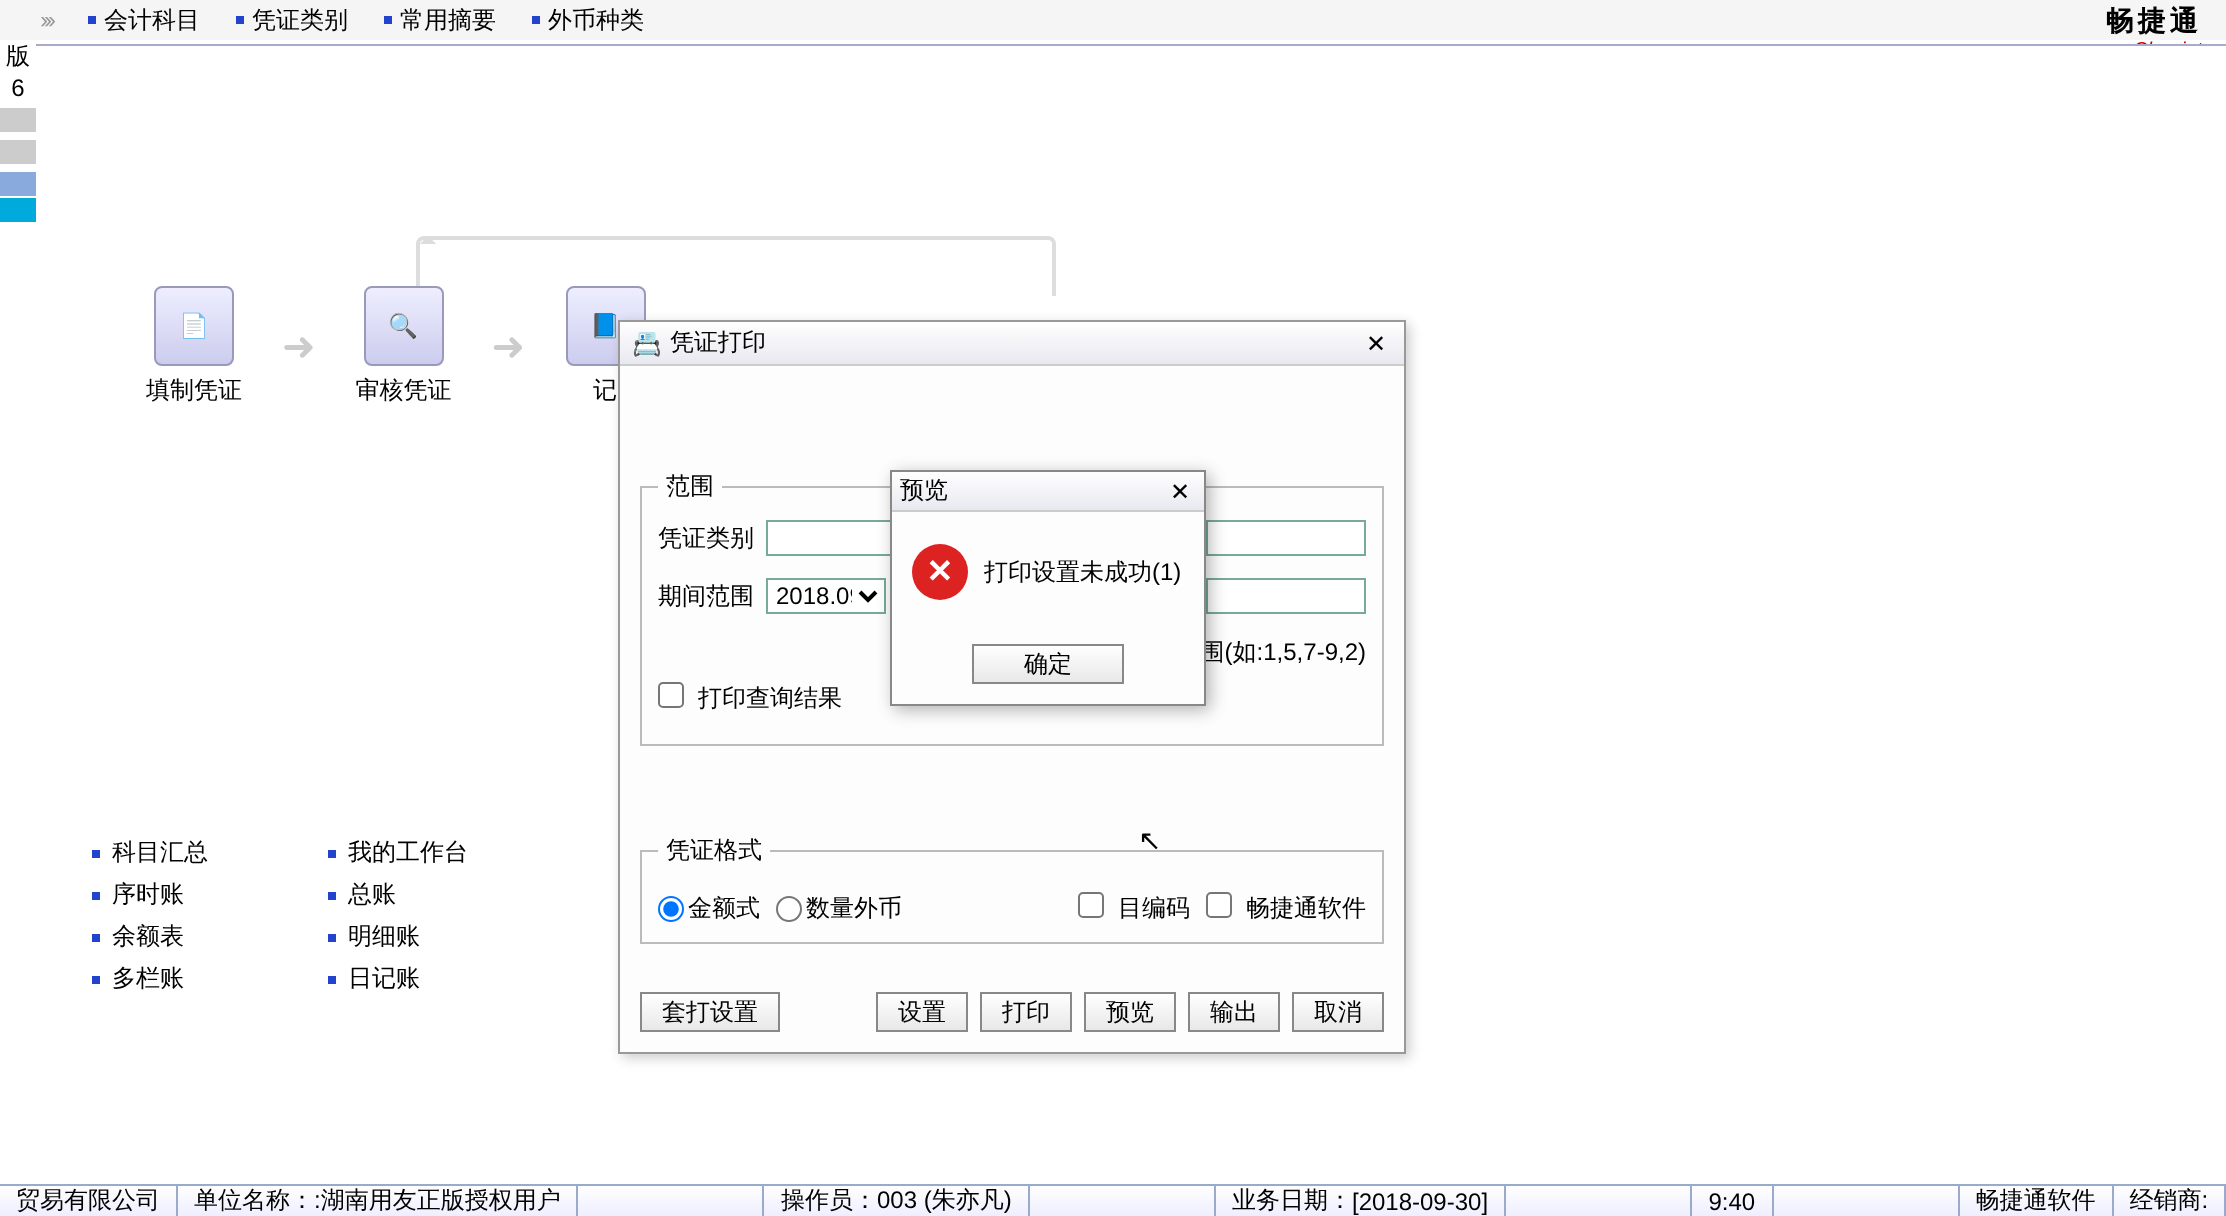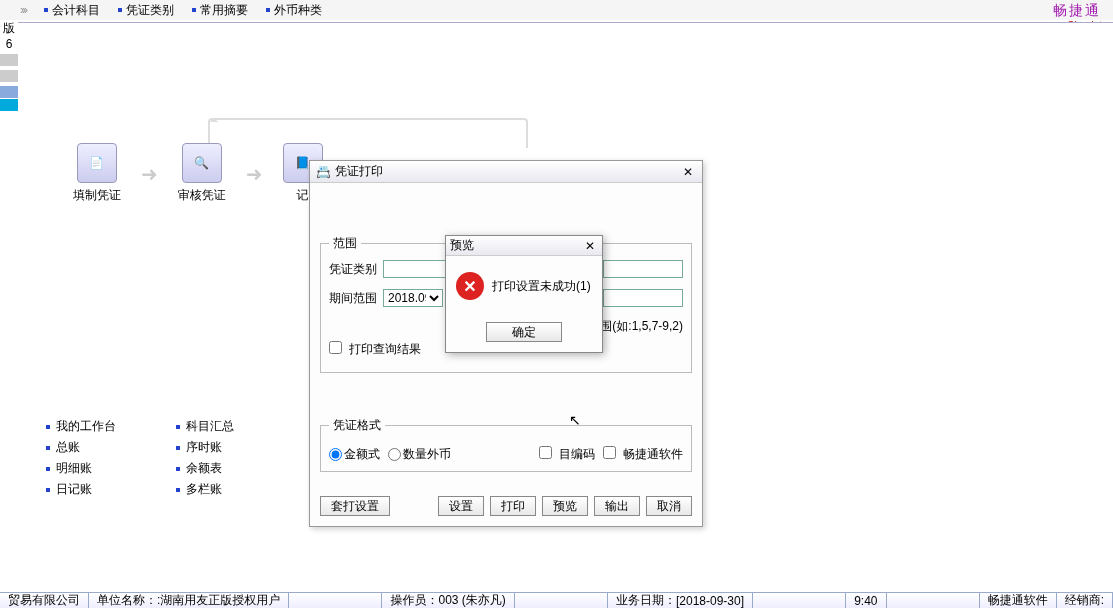--- a/index.html
+++ b/index.html
@@ -4,21 +4,21 @@
 <style>
   * { margin: 0; padding: 0; box-sizing: border-box; font-family: "SimSun", "宋体", sans-serif; font-size: 12px; }
   body { background: #fff; width: 1113px; height: 608px; overflow: hidden; position: relative; }
   
   .topbar { height: 20px; background: #f5f5f5; display: flex; align-items: center; padding-left: 20px; gap: 2px; }
   .topbar .chevrons { color: #999; letter-spacing: -2px; margin-right: 8px; }
   .topbar-item { display: flex; align-items: center; gap: 4px; padding: 0 8px; }
   .bullet { width: 4px; height: 4px; background: #2244cc; display: inline-block; }
   
   .brand { position: absolute; top: 2px; right: 12px; text-align: right; }
-  .brand-cn { color: #a21caf; font-weight: normal; font-size: 14px; letter-spacing: 2px; }
+  .brand-cn { color: #000000; font-weight: bold; font-size: 14px; letter-spacing: 2px; }
   .brand-en { color: #c00; font-style: italic; font-size: 10px; }
   
   .left-strip { position: absolute; left: 0; top: 20px; width: 18px; height: 575px; }
   .left-strip .gray { width: 18px; height: 12px; background: #ccc; margin-bottom: 4px; }
   .left-strip .blue1 { width: 18px; height: 12px; background: #8ad; margin-bottom: 1px; }
   .left-strip .blue2 { width: 18px; height: 12px; background: #0ad; margin-bottom: 1px; }
   
   .content { position: absolute; left: 18px; top: 22px; right: 0; bottom: 13px; background: #fff; border-top: 1px solid #aac; }
   
   .workflow { position: absolute; left: 55px; top: 120px; display: flex; align-items: center; gap: 20px; }
@@ -129,51 +129,51 @@
     <div class="wf-node">
       <div class="wf-icon">📘</div>
       <div>记</div>
     </div>
   </div>
 
   <div class="nav-section">
     <div class="nav-col">
       <div class="nav-item">
           <span class="bullet"></span>
+          <span>科目汇总</span>
+        </div>
+      <div class="nav-item">
+          <span class="bullet"></span>
+          <span>序时账</span>
+        </div>
+      <div class="nav-item">
+          <span class="bullet"></span>
+          <span>余额表</span>
+        </div>
+      <div class="nav-item">
+          <span class="bullet"></span>
+          <span>多栏账</span>
+        </div>
+    </div>
+    <div class="nav-col">
+      <div class="nav-item">
+          <span class="bullet"></span>
           <span>我的工作台</span>
         </div>
       <div class="nav-item">
           <span class="bullet"></span>
           <span>总账</span>
         </div>
       <div class="nav-item">
           <span class="bullet"></span>
           <span>明细账</span>
         </div>
       <div class="nav-item">
           <span class="bullet"></span>
           <span>日记账</span>
-        </div>
-    </div>
-    <div class="nav-col">
-      <div class="nav-item">
-          <span class="bullet"></span>
-          <span>科目汇总</span>
-        </div>
-      <div class="nav-item">
-          <span class="bullet"></span>
-          <span>序时账</span>
-        </div>
-      <div class="nav-item">
-          <span class="bullet"></span>
-          <span>余额表</span>
-        </div>
-      <div class="nav-item">
-          <span class="bullet"></span>
-          <span>多栏账</span>
         </div>
     </div>
   </div>
 </div>
 
 <div class="dialog">
   <div class="dlg-title">
     <div class="dlg-title-left">
       <span>📇</span>
       <span>凭证打印</span>

